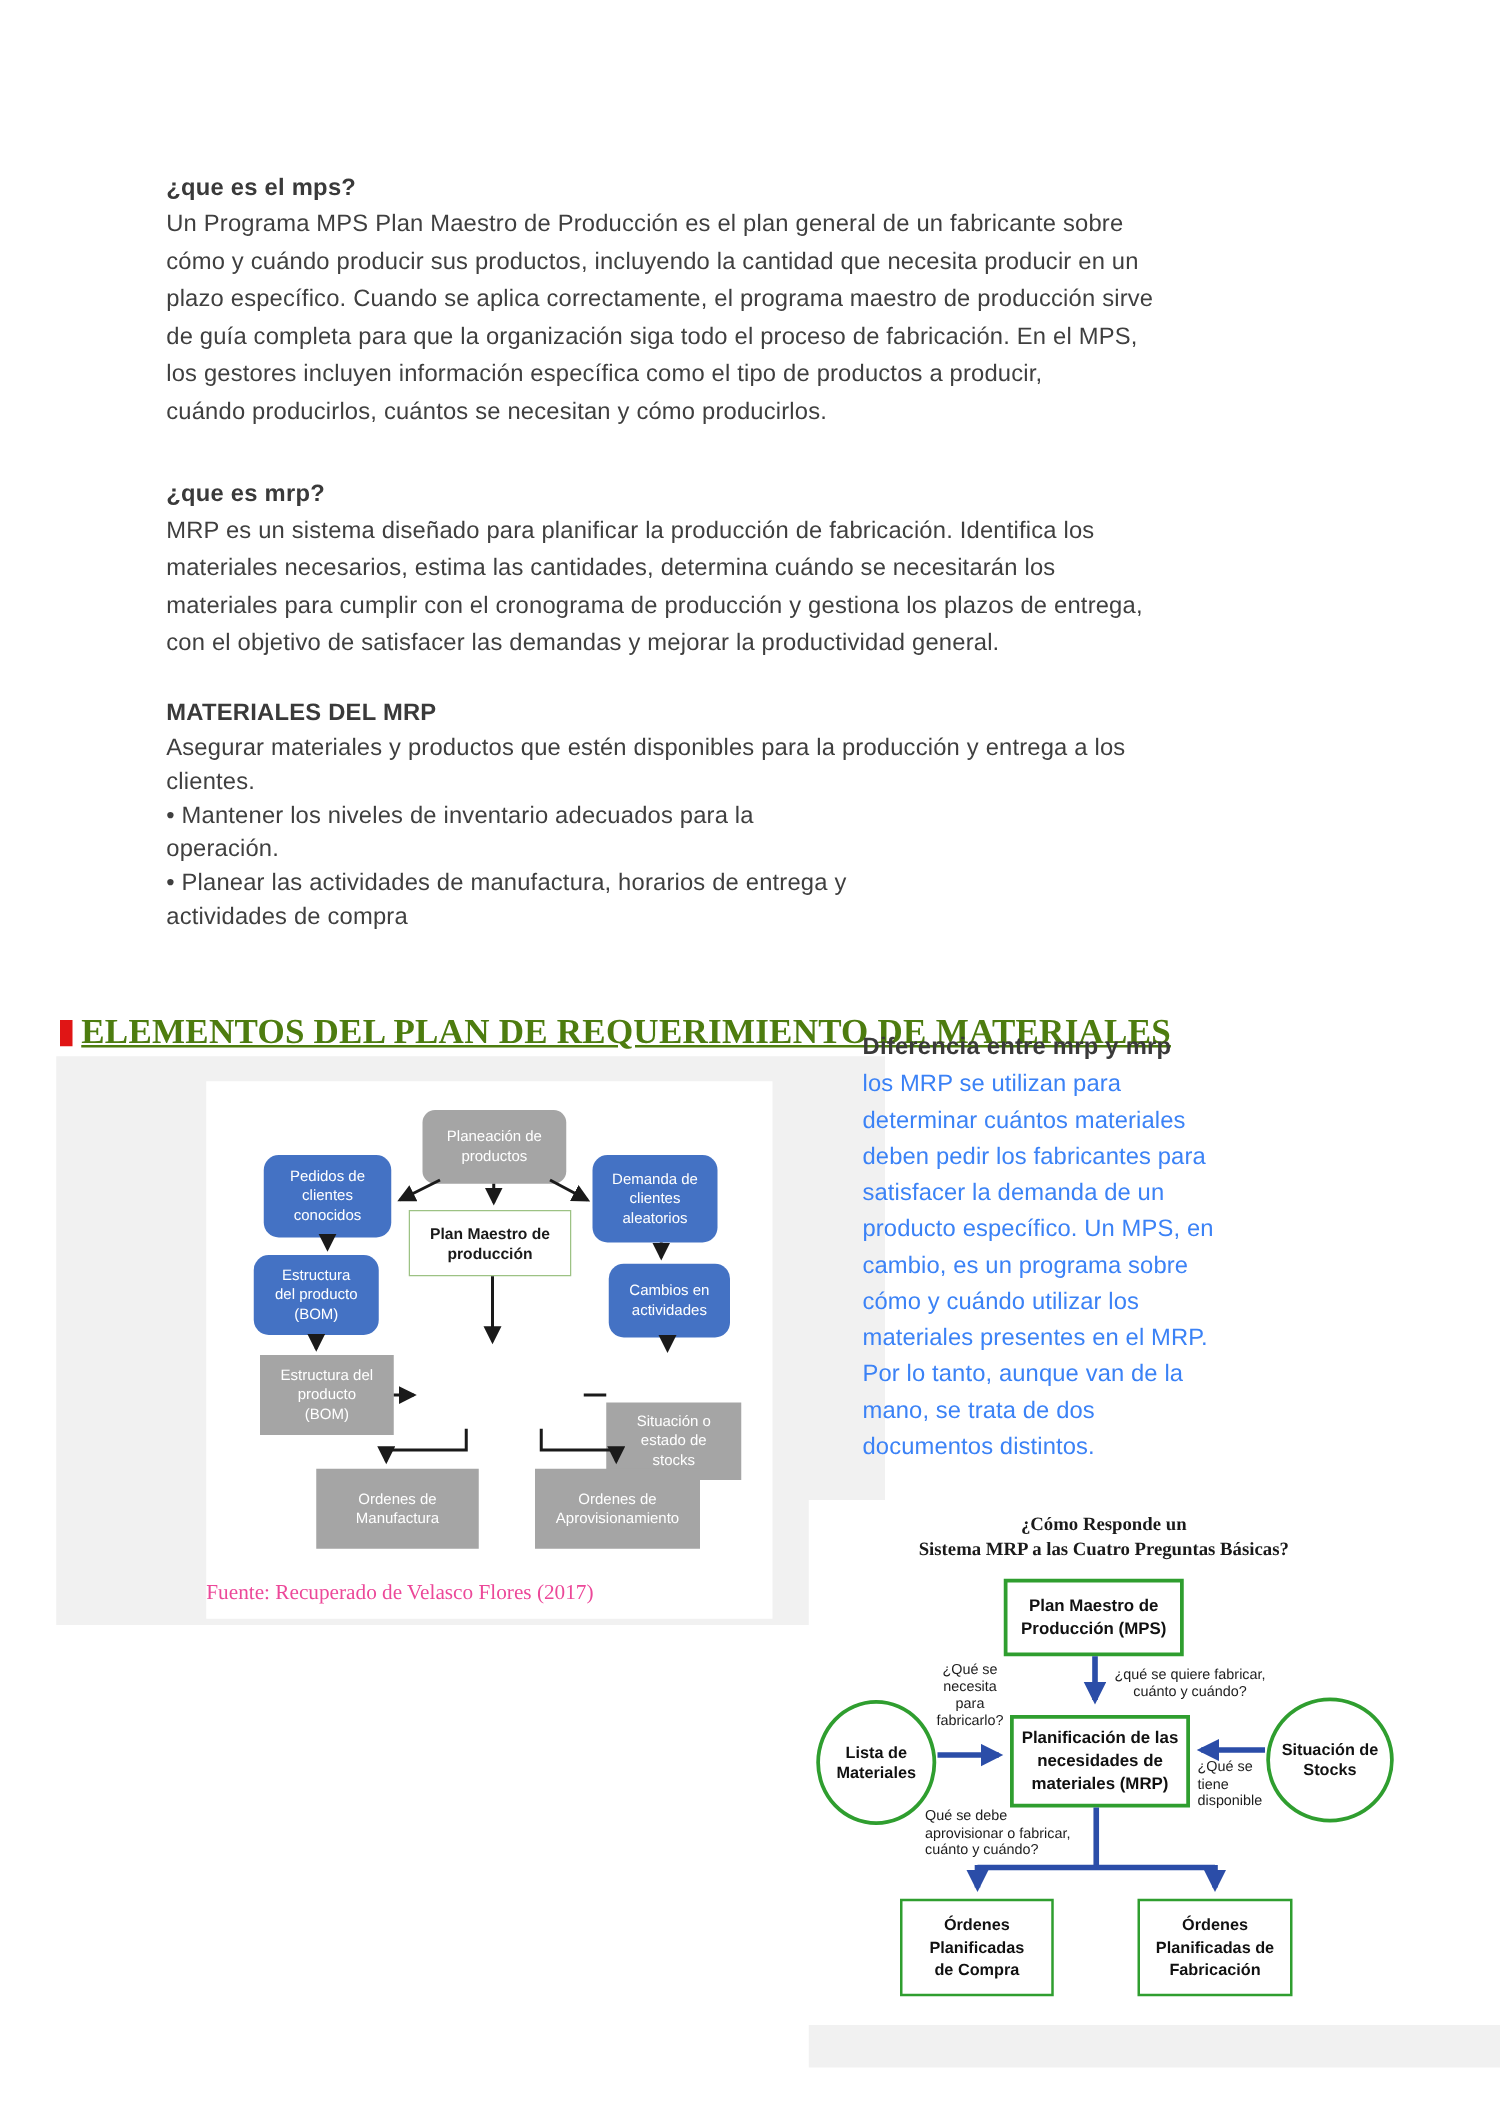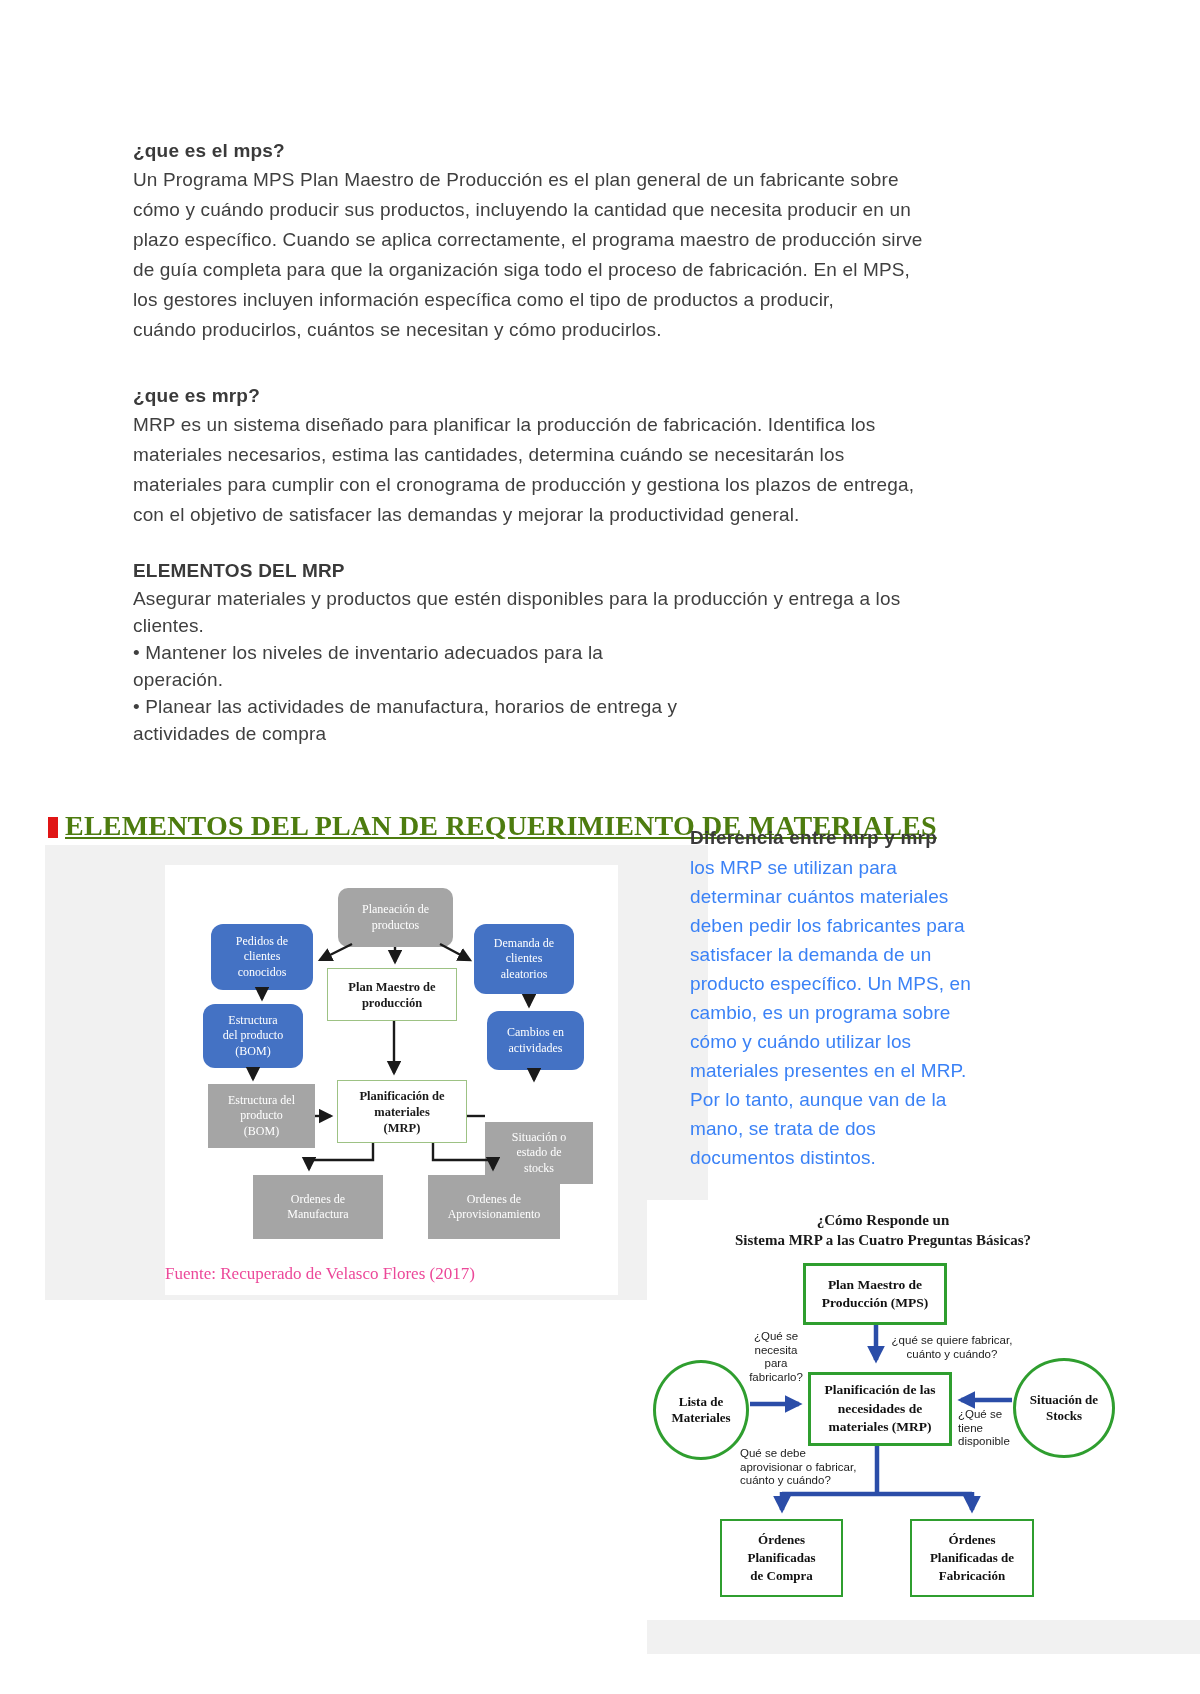--- a/index.html
+++ b/index.html
@@ -10,21 +10,21 @@
   .body-text{font-size:19px;line-height:30px;white-space:pre-line;letter-spacing:.15px;color:#3f3f3f;}
   .body-text.tight{line-height:27px;}
   .rightcol{font-size:19px;line-height:29px;white-space:pre-line;letter-spacing:.1px;color:#3b82f6;}
   
   .fig-title{font-family:"Liberation Serif",serif;font-weight:bold;font-size:28px;
              color:#4d7c0f;text-decoration:underline;letter-spacing:.2px;}
   .redbar{display:inline-block;width:10px;height:21px;background:#e01515;margin-right:7px;vertical-align:-3px;}
   .panel{background:#f1f1f1;}
   .inner-white{background:#ffffff;}
   .node{display:flex;flex-direction:column;justify-content:center;text-align:center;
-        white-space:pre-line;box-sizing:border-box;font-family:Liberation Serif, serif;}
+        white-space:pre-line;box-sizing:border-box;}
   .blue{background:#4472c4;color:#fff;border-radius:12px;font-size:12px;line-height:15.5px;}
   .grayb{background:#a5a5a5;color:#fff;font-size:12px;line-height:15.5px;}
   .gray-round{background:#a5a5a5;color:#fff;border-radius:10px;font-size:12px;line-height:15.5px;}
   .greenbox{background:#fff;border:1.5px solid #9dc284;color:#1a1a1a;font-weight:bold;
             font-size:12.5px;line-height:16px;}
   .caption{font-family:"Liberation Serif",serif;font-size:17px;color:#ec4899;text-align:left;}
   
   .rtitle{font-family:"Liberation Serif",serif;font-weight:bold;font-size:15px;line-height:20px;
           color:#1a1a1a;text-align:center;white-space:pre-line;}
   .gbox{background:#fff;border:3px solid #2f9e2f;color:#111;font-weight:bold;
@@ -48,21 +48,21 @@
 de guía completa para que la organización siga todo el proceso de fabricación. En el MPS,
 los gestores incluyen información específica como el tipo de productos a producir,
 cuándo producirlos, cuántos se necesitan y cómo producirlos.</div>
 
   <div class="abs h1" style="left:133px;top:385px;">¿que es mrp?</div>
   <div class="abs body-text" style="left:133px;top:410px;width:870px;">MRP es un sistema diseñado para planificar la producción de fabricación. Identifica los
 materiales necesarios, estima las cantidades, determina cuándo se necesitarán los
 materiales para cumplir con el cronograma de producción y gestiona los plazos de entrega,
 con el objetivo de satisfacer las demandas y mejorar la productividad general.</div>
 
-  <div class="abs h1" style="left:133px;top:560px;">ELEMENTOS DEL MRP</div>
+  <div class="abs h1" style="left:133px;top:560px;">MATERIALES DEL MRP</div>
   <div class="abs body-text tight" style="left:133px;top:585px;width:870px;">Asegurar materiales y productos que estén disponibles para la producción y entrega a los
 clientes.
 • Mantener los niveles de inventario adecuados para la
 operación.
 • Planear las actividades de manufactura, horarios de entrega y
 actividades de compra</div>
 
   <div class="abs" style="left:48px;top:810px;">
     <span class="redbar"></span><span class="fig-title">ELEMENTOS DEL PLAN DE REQUERIMIENTO DE MATERIALES</span>
   </div>
@@ -81,23 +81,20 @@
   <div class="abs node greenbox" style="left:327px;top:968px;width:130px;height:53px;">Plan Maestro de
 producción</div>
   <div class="abs node blue" style="left:203px;top:1004px;width:100px;height:64px;">Estructura
 del producto
 (BOM)</div>
   <div class="abs node blue" style="left:487px;top:1011px;width:97px;height:59px;">Cambios en
 actividades</div>
   <div class="abs node grayb" style="left:208px;top:1084px;width:107px;height:64px;">Estructura del
 producto
 (BOM)</div>
-  <div class="abs node greenbox" style="left:337px;top:1080px;width:130px;height:63px;">Planificación de
-materiales
-(MRP)</div>
   <div class="abs node grayb" style="left:485px;top:1122px;width:108px;height:62px;">Situación o
 estado de
 stocks</div>
   <div class="abs node grayb" style="left:253px;top:1175px;width:130px;height:64px;">Ordenes de
 Manufactura</div>
   <div class="abs node grayb" style="left:428px;top:1175px;width:132px;height:64px;">Ordenes de
 Aprovisionamiento</div>
 
   <div class="abs caption" style="left:165px;top:1264px;width:453px;">Fuente: Recuperado de Velasco Flores (2017)</div>
 

